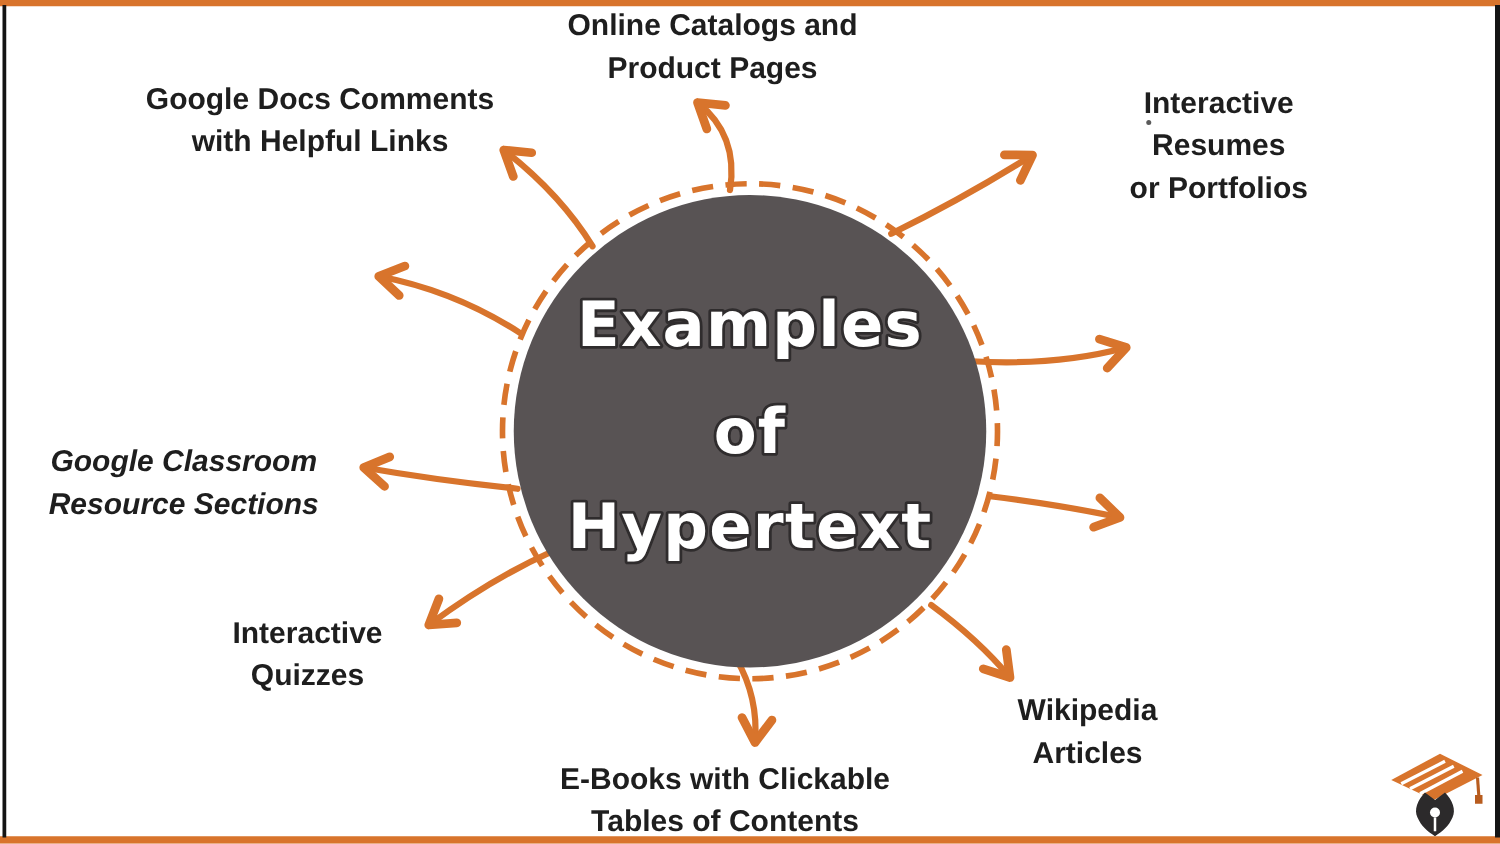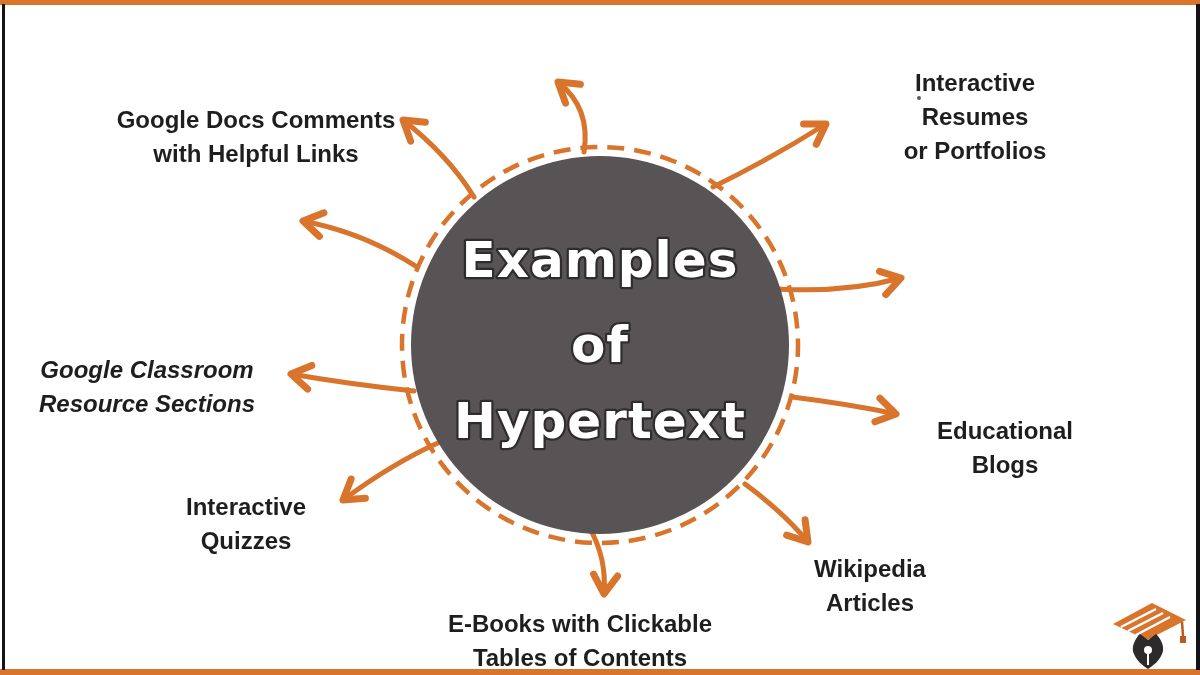--- a/index.html
+++ b/index.html
@@ -96,29 +96,29 @@
                  C 1162 640 1165 648 1162 654
                  C 1159 661 1154 665 1148 669
                  C 1142 665 1137 661 1134 654
                  C 1131 648 1134 640 1140 634 Z" style="fill:var(--logo-nib)"></path>
         <circle cx="1148" cy="650" r="4" fill="#ffffff"></circle>
         <path d="M 1148 654 L 1148 665" stroke="#ffffff" stroke-width="2" fill="none"></path>
       </g>
     </g>
   </svg>
 
+  <div class="label" style="left:570px;top:4px;">Online Catalogs and
+Product Pages</div>
   <div class="label" style="left:975px;top:66px;">Interactive Resumes
 or Portfolios</div>
-  <div class="label" style="left:1005px;top:414px;">Educational
-Blogs</div>
   <div class="label" style="left:870px;top:552px;">Wikipedia
 Articles</div>
   <div class="label" style="left:580px;top:607px;">E-Books with Clickable
 Tables of Contents</div>
   <div class="label" style="left:246px;top:490px;">Interactive
 Quizzes</div>
   <div class="label" style="left:147px;top:353px;font-style:italic;">Google Classroom
 Resource Sections</div>
-  <div class="label" style="left:256px;top:63px;margin-top:40px;">Google Docs Comments
+  <div class="label" style="left:256px;top:63px;">Google Docs Comments
 with Helpful Links</div>
 
   <div id="stray-dot"></div>
 </div>
 
 </body></html>

